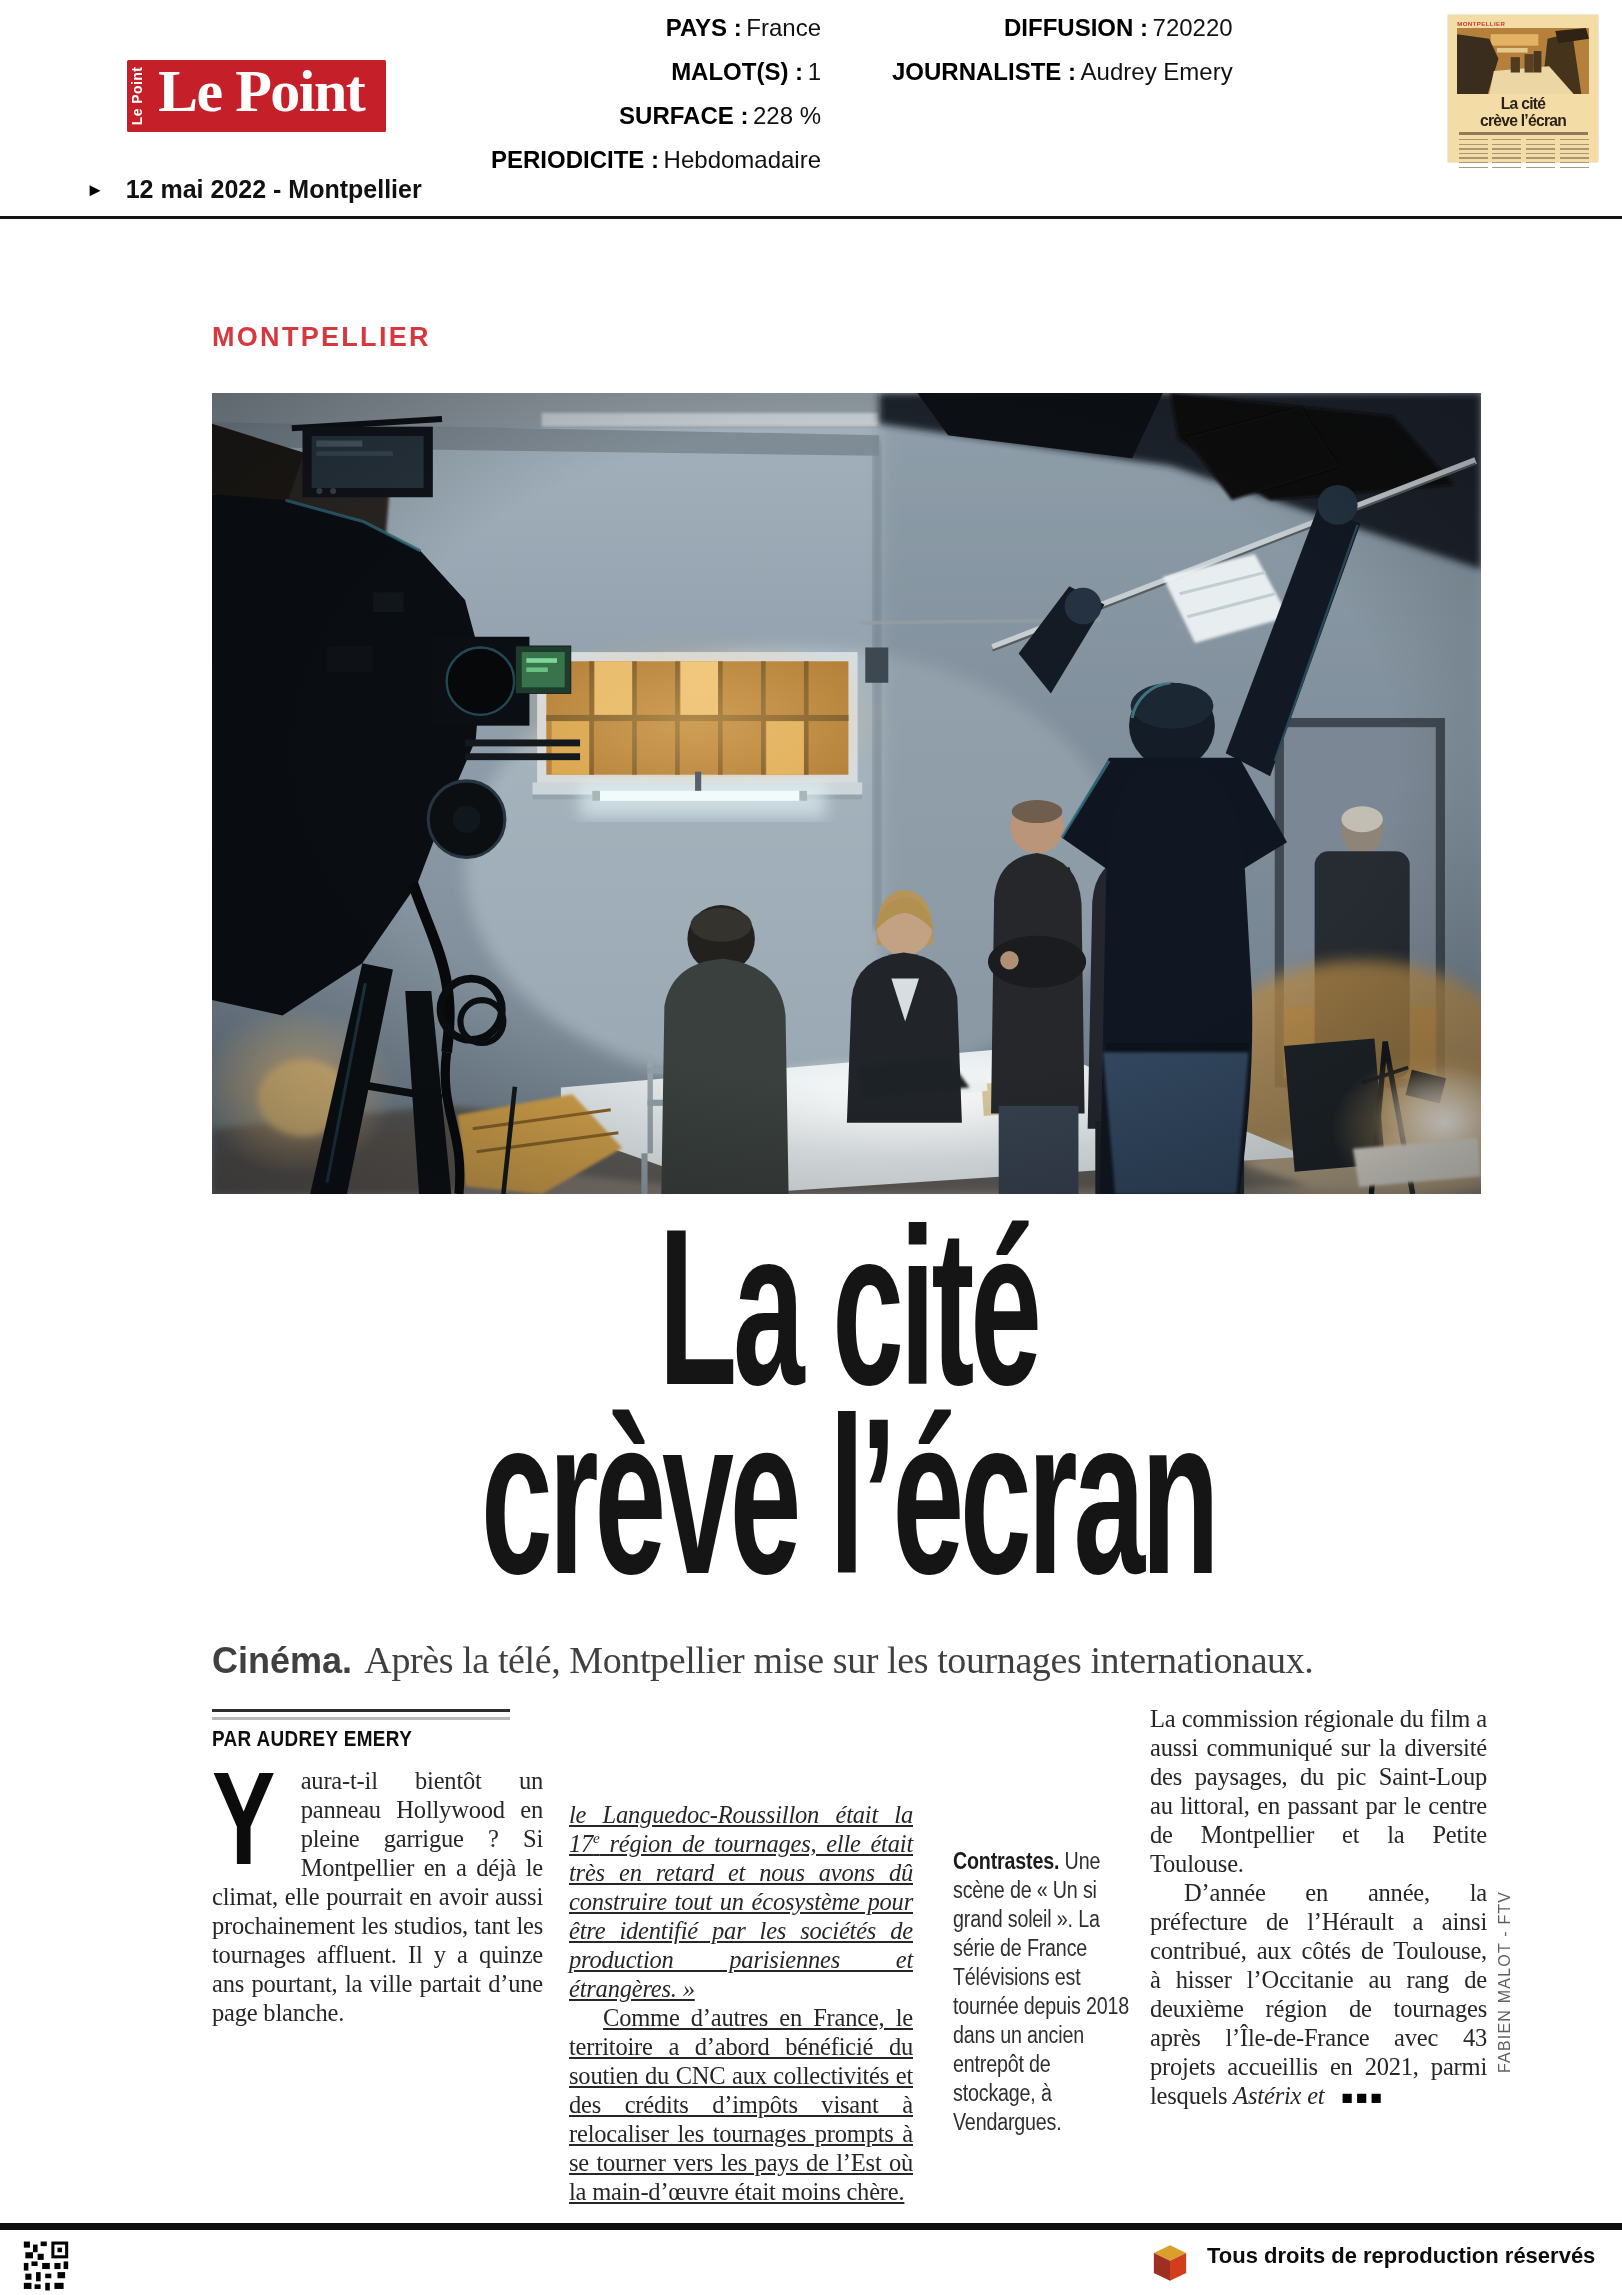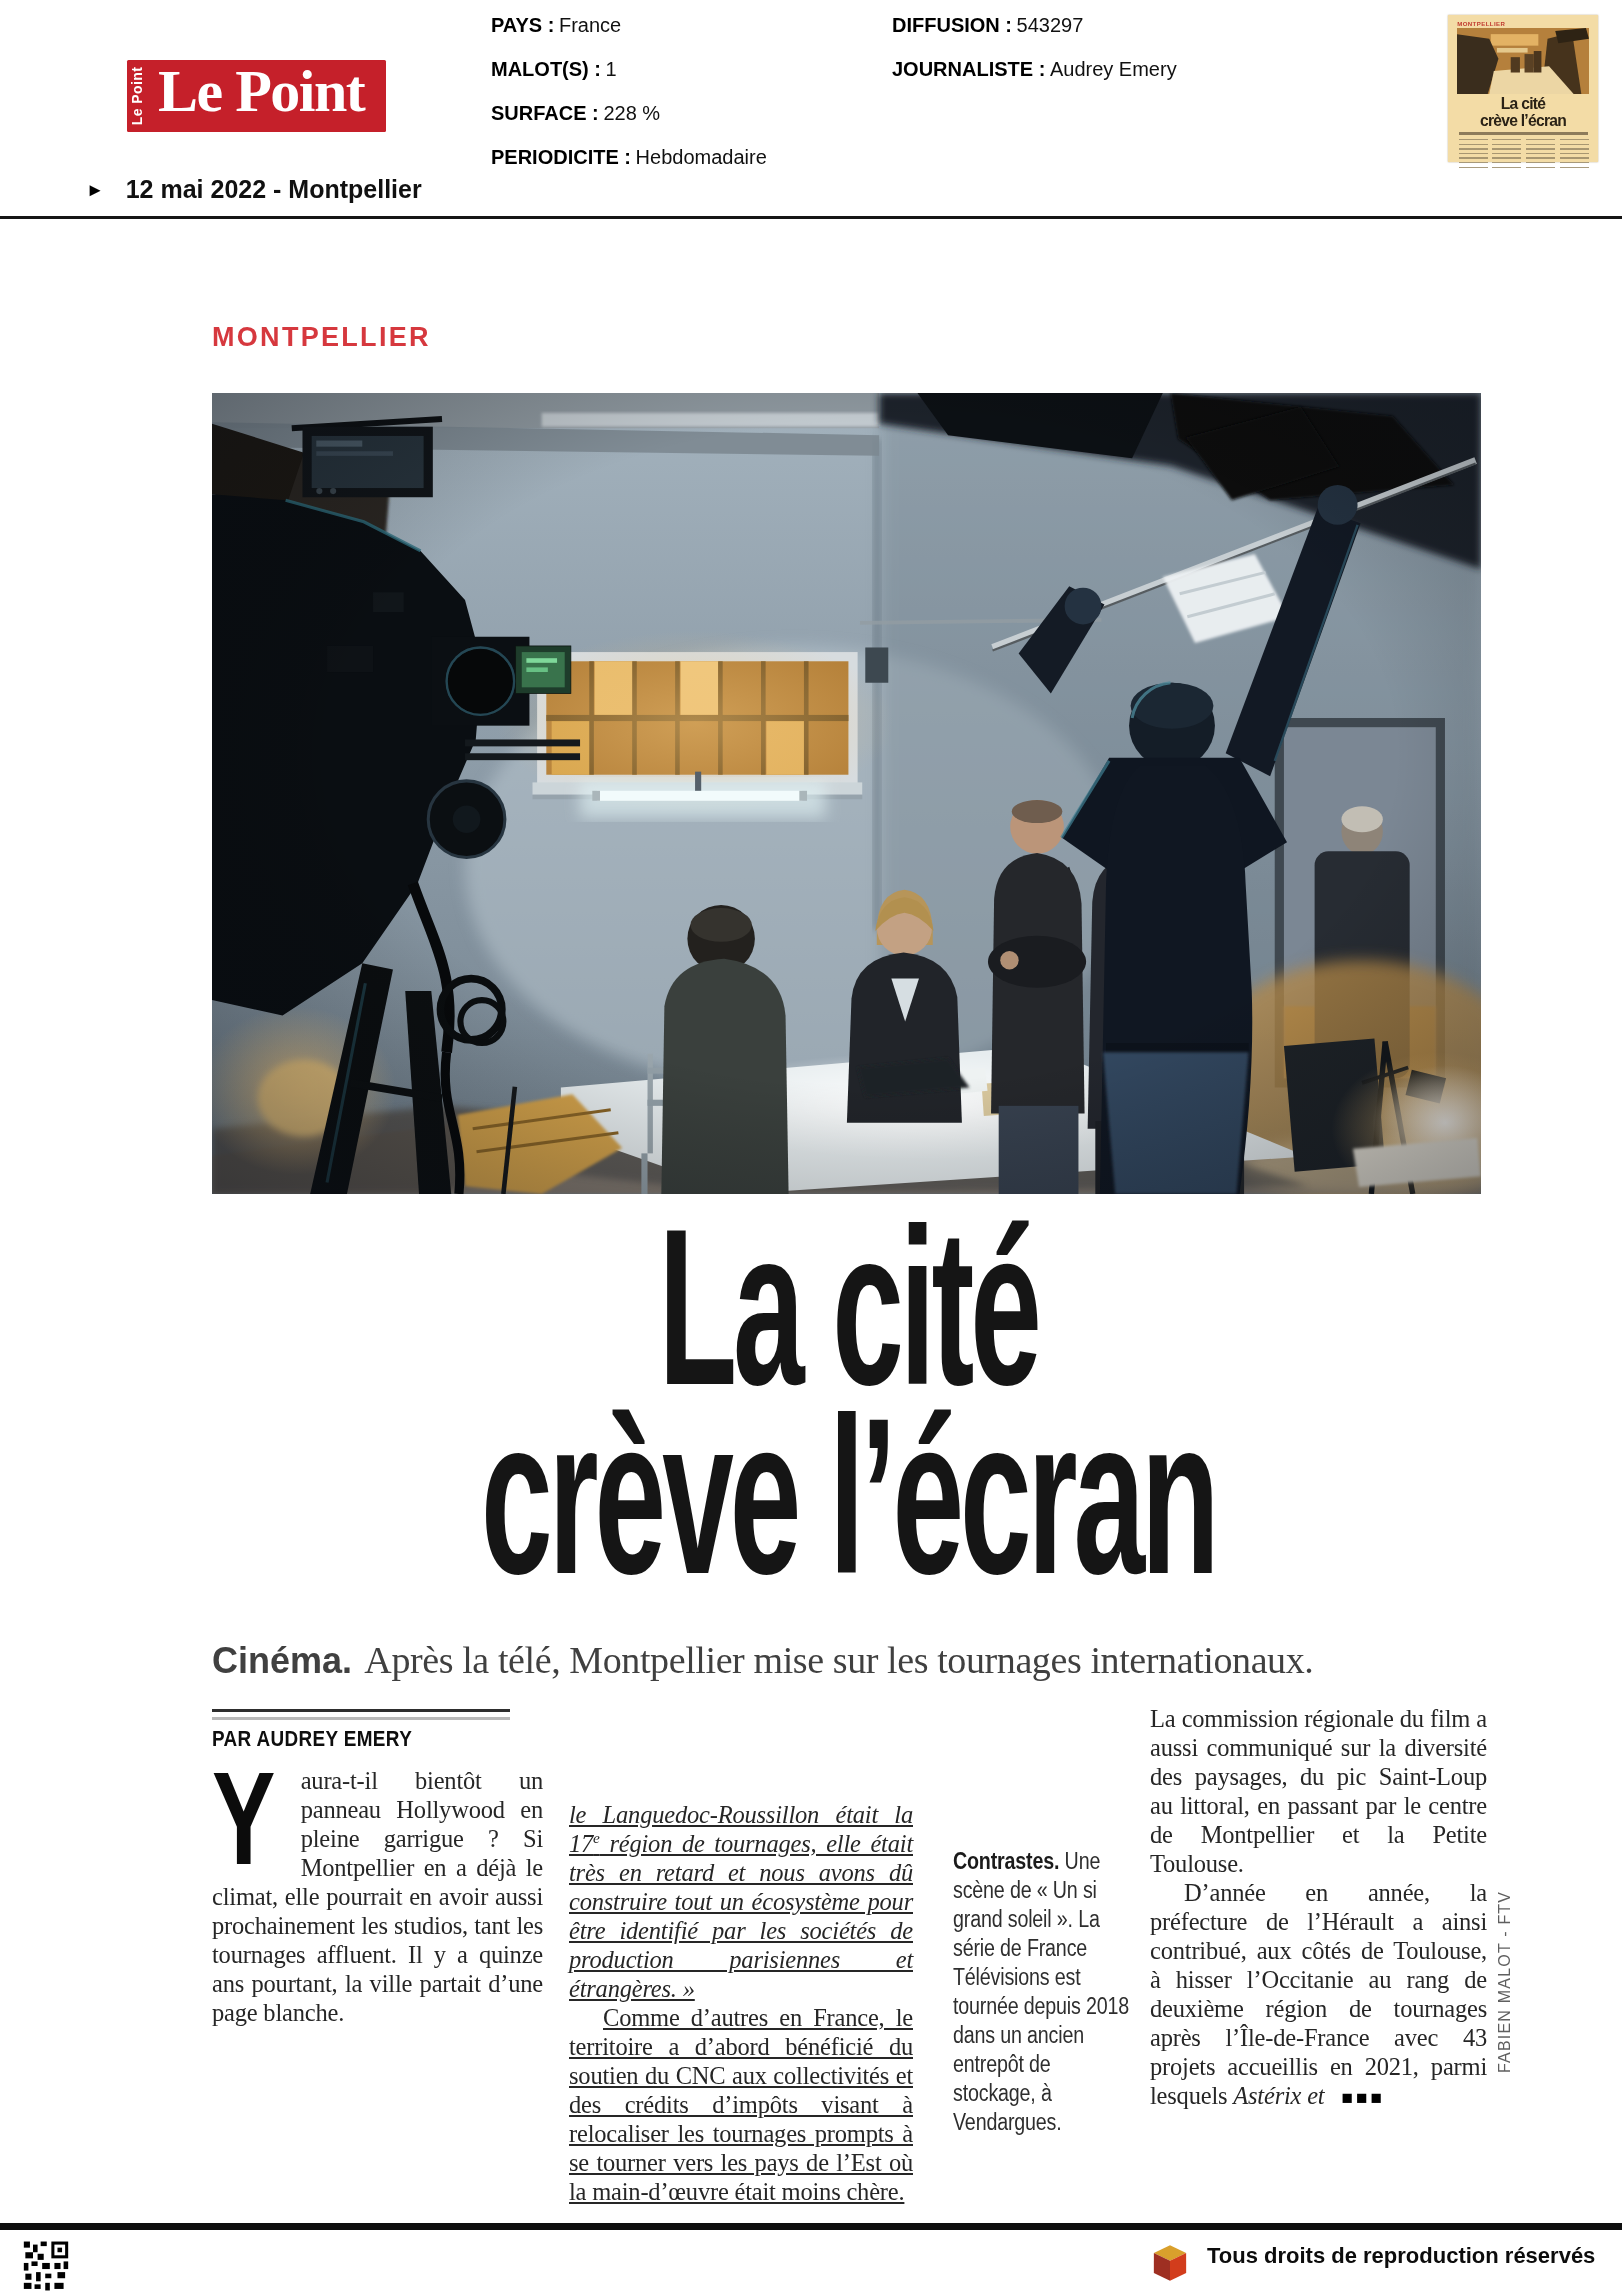--- a/index.html
+++ b/index.html
@@ -7,21 +7,21 @@
         font-family:"Liberation Sans",sans-serif;color:#1c1c1c;}
   .abs{position:absolute;}
 
   
   .logo-box{left:127px;top:60px;width:259px;height:72px;background:#c5202a;border-radius:1.5px;}
   .logo-main{position:absolute;left:31px;top:-3.1px;font-family:"Liberation Serif",serif;
              font-weight:700;font-size:60px;color:#ffffff;letter-spacing:-1.5px;}
   .logo-vert{position:absolute;left:-19px;top:28px;transform:rotate(-90deg);transform-origin:center;
              font-size:14px;font-weight:700;color:#ffffff;letter-spacing:0.4px;}
   .meta-col{display:flex;flex-direction:column;}
-  .meta-row{height:44px;font-size:20px;white-space:nowrap;}
+  .meta-row{height:44px;font-size:24px;white-space:nowrap;text-align:right;}
   .meta-label{font-weight:700;color:#000;}
   .meta-value{font-weight:400;color:#111;margin-left:4.6px;}
   .meta-left{left:491px;top:14px;}
   .meta-right{left:892px;top:14px;}
   .date-row{left:86px;top:175px;font-size:25px;font-weight:700;color:#111;display:flex;align-items:center;}
   .date-arrow{font-size:18.4px;margin-right:21.5px;color:#000;}
   .header-rule{left:0;top:216px;width:1622px;height:3.1px;background:#151515;}
 
   
   .thumb{left:1448px;top:15.3px;width:150px;height:147px;background:#f3dca6;box-shadow:0 0 0 0.8px #e2c econ;}
@@ -97,21 +97,21 @@
     <div class="meta-row">
       <span class="meta-label">SURFACE :</span><span class="meta-value">228 %</span>
     </div>
     <div class="meta-row">
       <span class="meta-label">PERIODICITE :</span><span class="meta-value">Hebdomadaire</span>
     </div>
   </div>
 
   <div class="abs meta-col meta-right">
     <div class="meta-row">
-      <span class="meta-label">DIFFUSION :</span><span class="meta-value">543297</span>
+      <span class="meta-label">DIFFUSION :</span><span class="meta-value">720220</span>
     </div>
     <div class="meta-row">
       <span class="meta-label">JOURNALISTE :</span><span class="meta-value">Audrey Emery</span>
     </div>
   </div>
 
   <div class="abs thumb">
     <span class="thumb-kicker">MONTPELLIER</span>
     <svg class="thumb-photo" viewBox="0 0 172 86" preserveAspectRatio="none">
       <rect width="172" height="86" fill="#b5803c"></rect>

